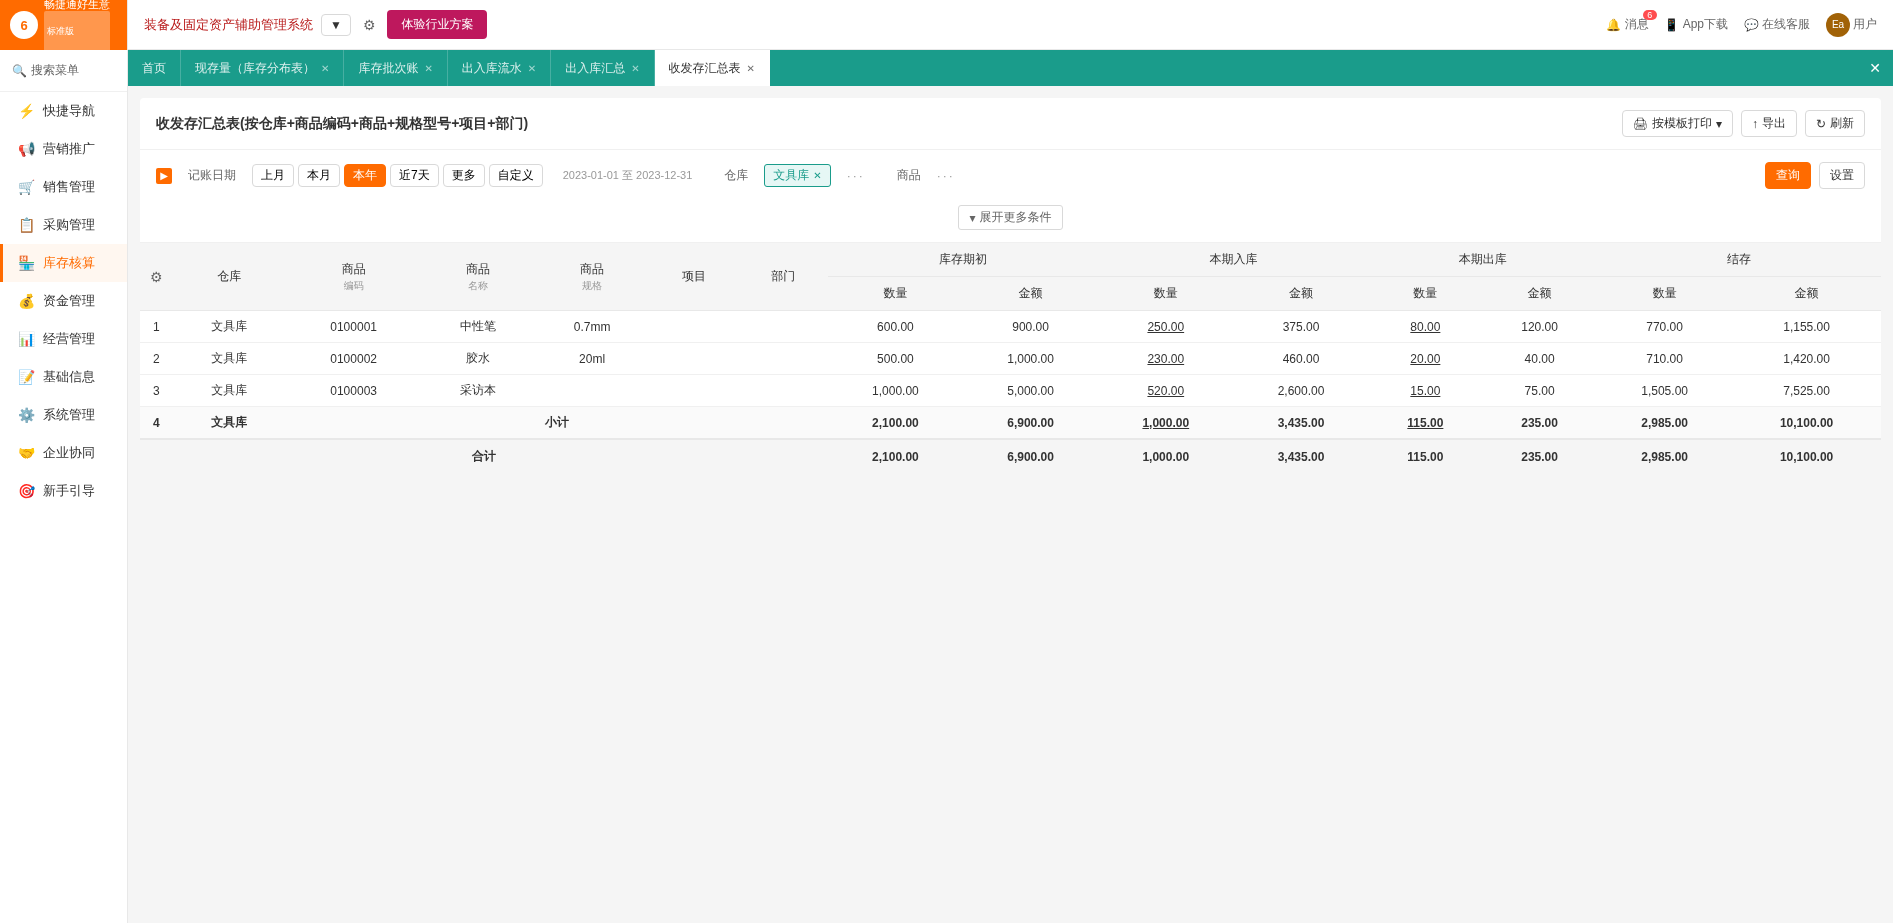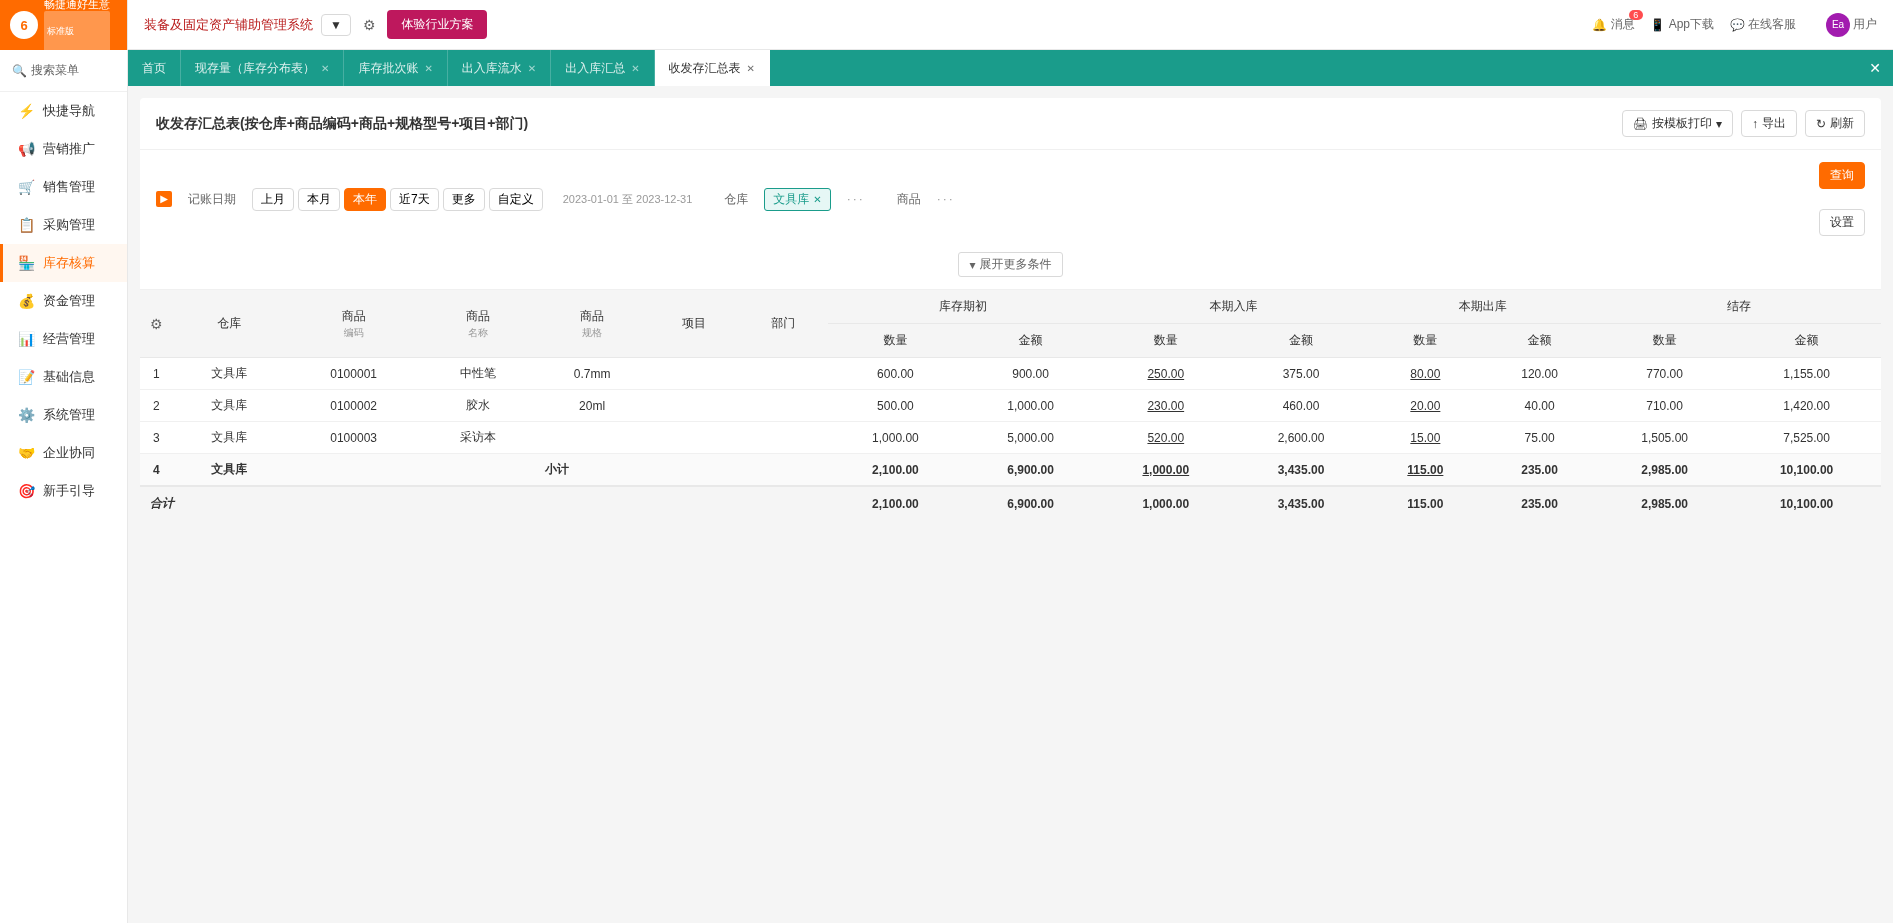--- a/index.html
+++ b/index.html
@@ -23,21 +23,21 @@
     .header-sys-name { font-size: 13px; color: #b91c1c; }
     .header-sys-select { border: 1px solid #d9d9d9; border-radius: 4px; padding: 3px 8px; font-size: 12px; background: #fff; cursor: pointer; }
     .header-gear-btn { border: none; background: none; cursor: pointer; font-size: 14px; color: #666; padding: 4px; }
     .header-trial-btn { background: #be185d; color: #fff; border: none; border-radius: 4px; padding: 6px 14px; font-size: 12px; cursor: pointer; }
     .header-right { display: flex; align-items: center; gap: 16px; }
     .header-notif { position: relative; cursor: pointer; font-size: 12px; color: #666; display: flex; align-items: center; gap: 3px; }
     .notif-badge { position: absolute; top: -6px; right: -8px; background: #ff4d4f; color: #fff; border-radius: 8px; font-size: 9px; padding: 0 4px; min-width: 14px; text-align: center; }
     .header-app { cursor: pointer; font-size: 12px; color: #666; display: flex; align-items: center; gap: 3px; }
     .header-service { cursor: pointer; font-size: 12px; color: #666; display: flex; align-items: center; gap: 3px; }
     .header-user { cursor: pointer; font-size: 12px; color: #666; display: flex; align-items: center; gap: 3px; }
-    .user-avatar { width: 24px; height: 24px; border-radius: 50%; background: #a21caf; display: flex; align-items: center; justify-content: center; font-size: 10px; color: #fff; overflow: hidden; margin-left: 14px; }
+    .user-avatar { width: 24px; height: 24px; border-radius: 50%; background: #a16207; display: flex; align-items: center; justify-content: center; font-size: 10px; color: #fff; overflow: hidden; }
 
     
     .tab-bar { position: fixed; left: 128px; top: 50px; right: 0; height: 36px; background: #1a9c8b; display: flex; align-items: center; z-index: 98; }
     .tab-item { display: flex; align-items: center; gap: 4px; padding: 0 14px; height: 36px; font-size: 12px; color: rgba(255,255,255,0.85); cursor: pointer; border-right: 1px solid rgba(255,255,255,0.2); }
     .tab-item.active { background: #fff; color: #333; }
     .tab-close { font-size: 10px; opacity: 0.7; margin-left: 2px; }
     .tab-bar-close { margin-left: auto; padding: 0 12px; color: #fff; cursor: pointer; font-size: 14px; }
 
     
     .main-content { position: fixed; left: 128px; top: 86px; right: 0; bottom: 0; overflow-y: auto; background: #f5f5f5; padding: 12px; }
@@ -255,21 +255,21 @@
           <span>文具库</span>
           <span class="tag-close">✕</span>
         </div>
         <span class="filter-dots">···</span>
 
         <span class="filter-separator"></span>
 
         <span class="filter-label">商品</span>
         <span class="filter-dots">···</span>
 
-        <div style="margin-left:auto;display:flex;gap:20px;align-items:center;flex-direction:column;">
+        <div style="margin-left:auto;display:flex;gap:8px;align-items:center;">
           <button class="action-btn action-btn-primary">查询</button>
           <button class="action-btn">设置</button>
         </div>
       </div>
 
       <div style="display:flex;justify-content:center;margin-top:8px;">
         <button class="expand-btn">
           <span>▾</span>
           <span>展开更多条件</span>
         </button>
@@ -368,21 +368,21 @@
   <td><span class="underline-num">1,000.00</span></td>
   <td>3,435.00</td>
   <td><span class="underline-num">115.00</span></td>
   <td>235.00</td>
   <td>2,985.00</td>
   <td>10,100.00</td>
 </tr>
           </tbody>
         <tfoot>
           <tr>
-            <td colspan="7" style="text-align:left;font-style:italic;">合计</td>
+            <td colspan="7" style="text-align:center;">合计</td>
             <td>2,100.00</td>
             <td>6,900.00</td>
             <td>1,000.00</td>
             <td>3,435.00</td>
             <td>115.00</td>
             <td>235.00</td>
             <td>2,985.00</td>
             <td>10,100.00</td>
           </tr>
         </tfoot>

